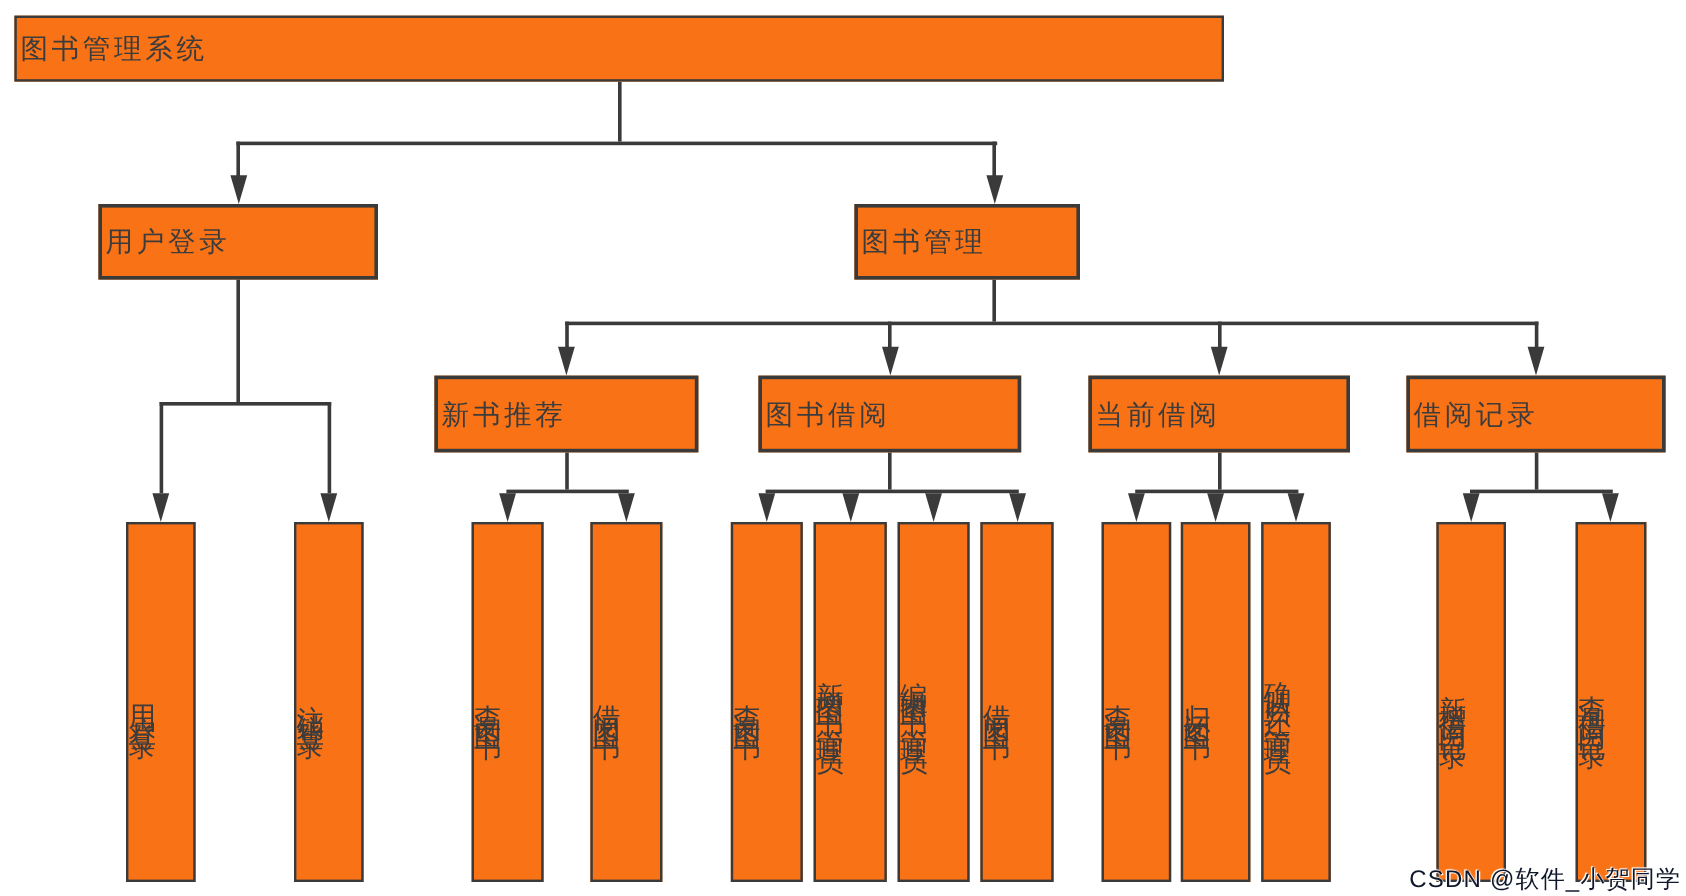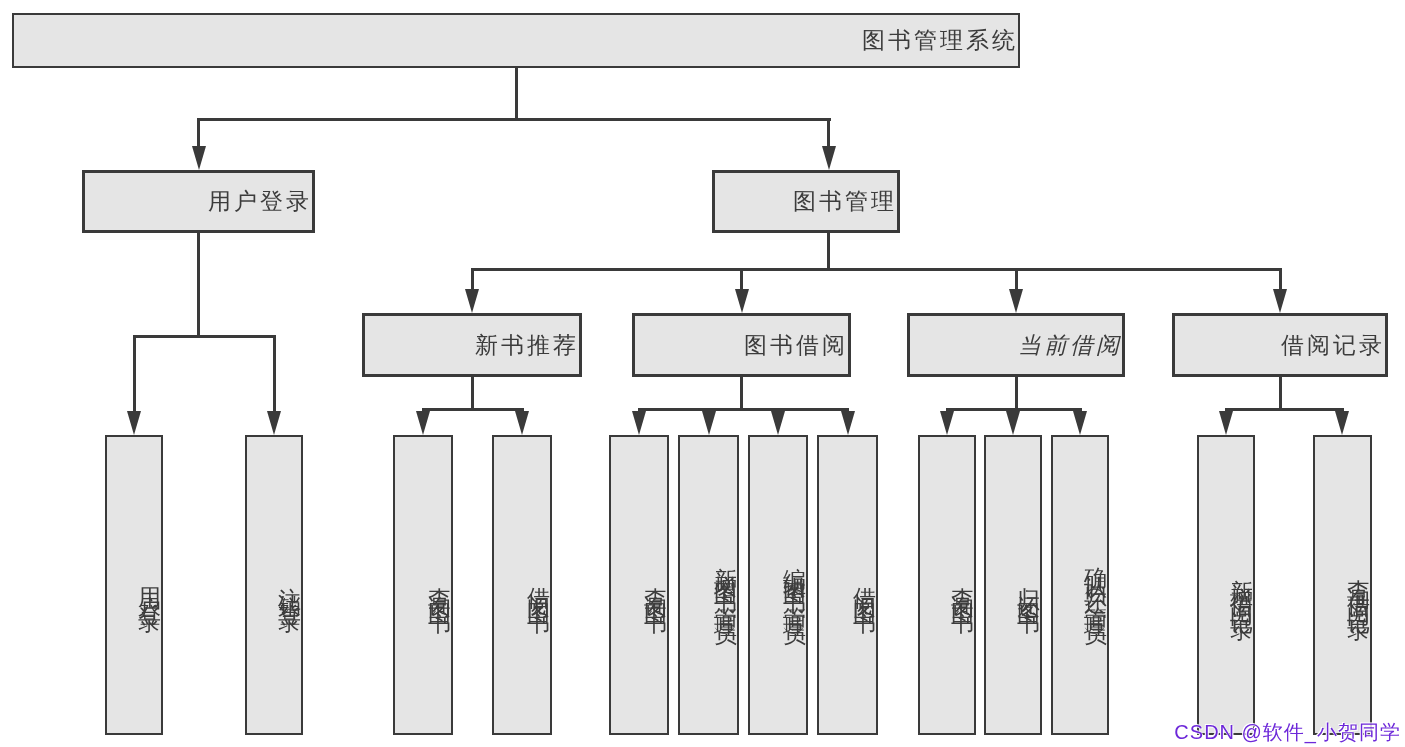--- a/index.html
+++ b/index.html
@@ -10,26 +10,26 @@
   }
   #stage {
     position: relative;
     width: 1405px;
     height: 747px;
     background: #ffffff;
     overflow: hidden;
   }
   .box {
     position: absolute;
-    background: #e5e5e5;
+    background: #f97316;
     border: 3px solid #3a3a3a;
     box-sizing: border-box;
     display: flex;
     align-items: center;
-    justify-content: flex-end;
+    justify-content: flex-start;
     color: #3c3c3c;
     z-index: 2;
   }
   .box .hlabel {
     font-size: 23px;
     letter-spacing: 3px;
     white-space: nowrap;
     text-indent: 3px;
   }
   .box.root { border-width: 2px; }
@@ -54,21 +54,21 @@
     border-left: 7px solid transparent;
     border-right: 7px solid transparent;
     border-top: 24px solid #3a3a3a;
     z-index: 1;
   }
   .watermark {
     position: absolute;
     right: 4px;
     bottom: 1px;
     font-size: 20px;
-    color: #6d28d9;
+    color: #0f172a;
     letter-spacing: 1px;
     z-index: 5;
     text-shadow: 0 0 2px #ffffff, 1px 1px 0 #ffffff, -1px -1px 0 #ffffff;
     white-space: nowrap;
   }
 </style>
 </head>
 <body>
 
 <div id="stage">
@@ -108,21 +108,21 @@
   <div class="arrow" style="left:734.5px;  top:289px;"></div>
   <div class="arrow" style="left:1009px;   top:289px;"></div>
   <div class="arrow" style="left:1273px;   top:289px;"></div>
 
   <div class="box" style="left:632px; top:313px; width:219px; height:64px;">
     <span class="hlabel">图书借阅</span>
   </div>
   <div class="box" style="left:362px; top:313px; width:220px; height:64px;">
     <span class="hlabel">新书推荐</span>
   </div>
-  <div class="box" style="left:907px; top:313px; width:218px; height:64px;font-style:italic;">
+  <div class="box" style="left:907px; top:313px; width:218px; height:64px;">
     <span class="hlabel">当前借阅</span>
   </div>
   <div class="box" style="left:1172px; top:313px; width:216px; height:64px;">
     <span class="hlabel">借阅记录</span>
   </div>
 
   <div class="vline" style="left:470.5px; top:377px; width:3px; height:31px;"></div>
   <div class="hline" style="left:421.5px; top:408px; width:102px; height:3px;"></div>
   <div class="arrow" style="left:416px;   top:411px;"></div>
   <div class="arrow" style="left:515px;   top:411px;"></div>

